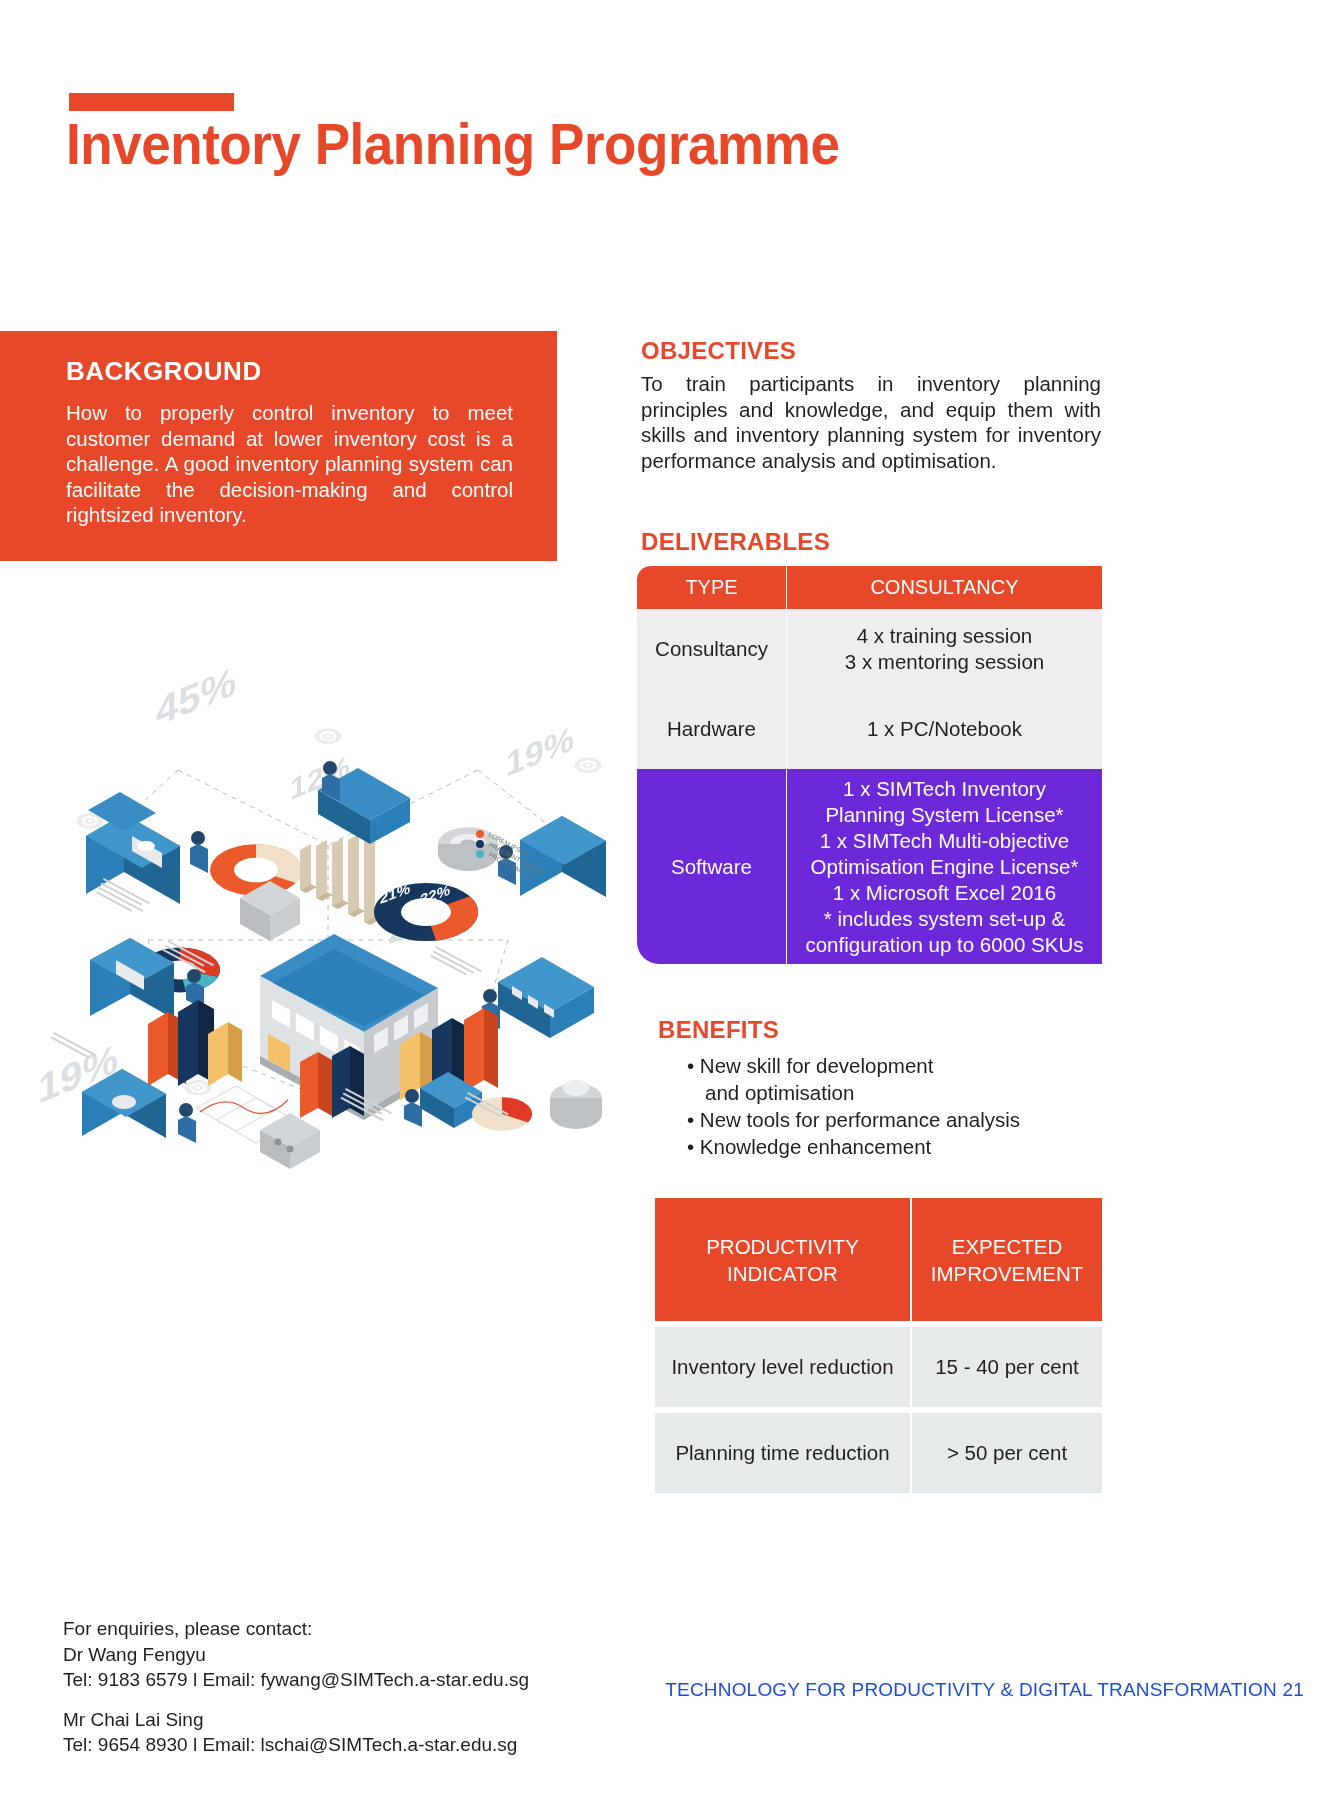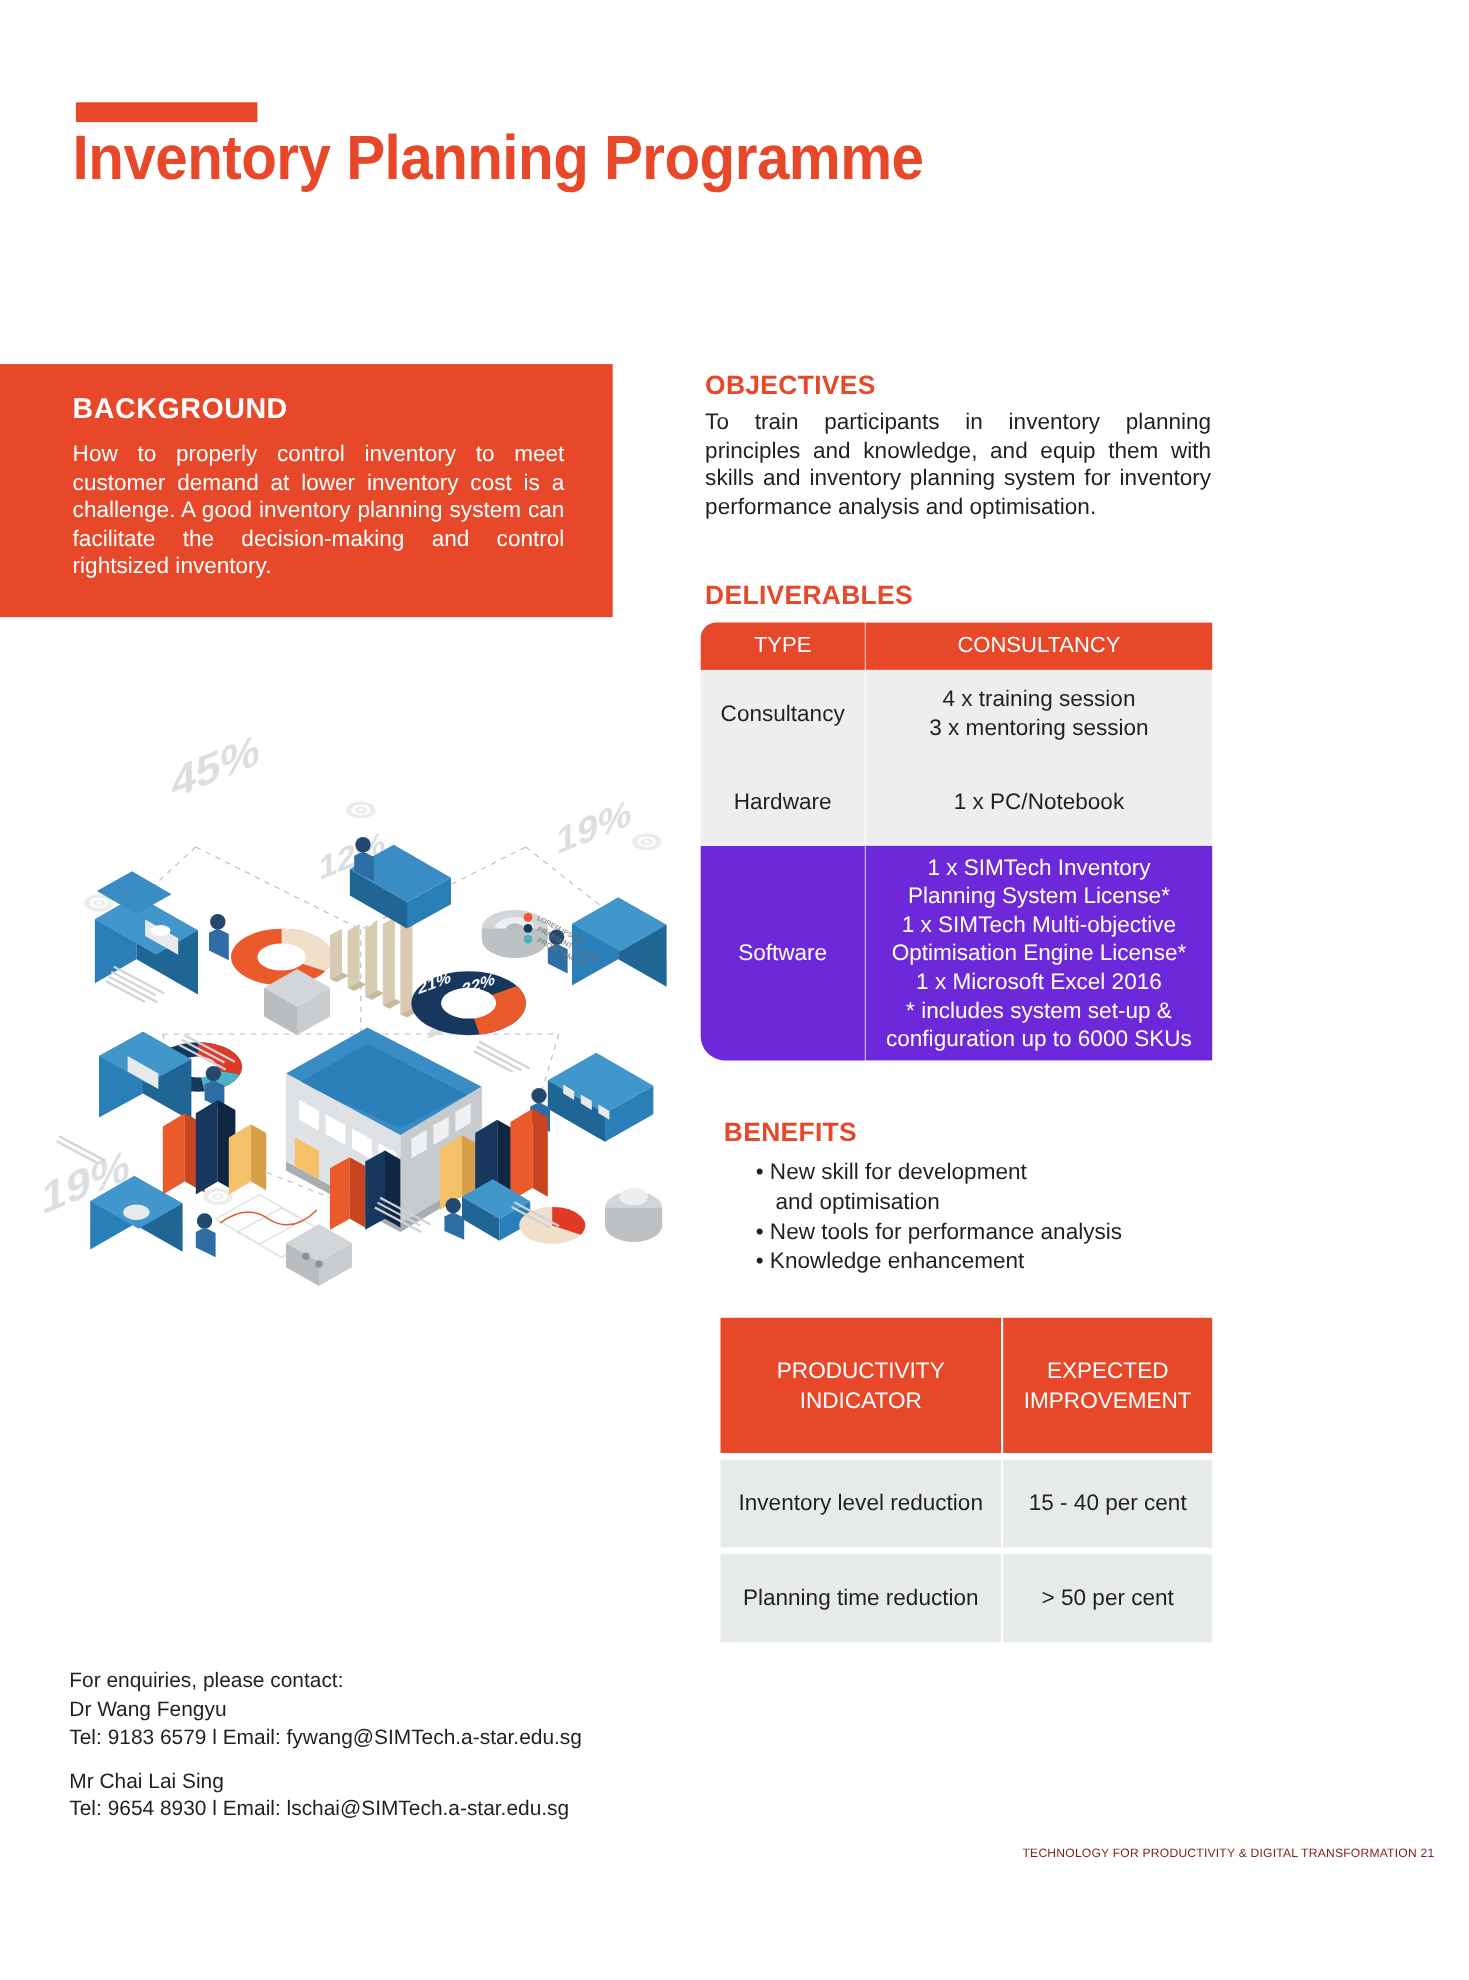--- a/index.html
+++ b/index.html
@@ -104,29 +104,29 @@
   }
   .pv-head.c1{border-right:2px solid #ffffff;}
   .pv-body{
     background:#e7eaea;color:#231f20;font-size:20.5px;height:80px;
   }
   .pv-body.c1{border-right:2px solid #ffffff;}
   .pv-spacer td{height:6px;background:#ffffff;}
 
   
   #contact-block{
-    position:absolute;left:63px;top:1516px;
+    position:absolute;left:63px;top:1616px;
     font-size:19px;line-height:25.5px;color:#231f20;
   }
   #contact-block .gap{height:14px;}
 
   
   #footer{
     position:absolute;right:31px;top:1679px;
-    font-size:11px;letter-spacing:0.2px;color:#7f1d1d;text-align:center;
+    font-size:19px;letter-spacing:0.2px;color:#1d4ed8;text-align:center;
   }
 
   
   #illustration{
     position:absolute;left:28px;top:640px;width:610px;height:540px;
   }
 </style>
 </head>
 <body>
 

